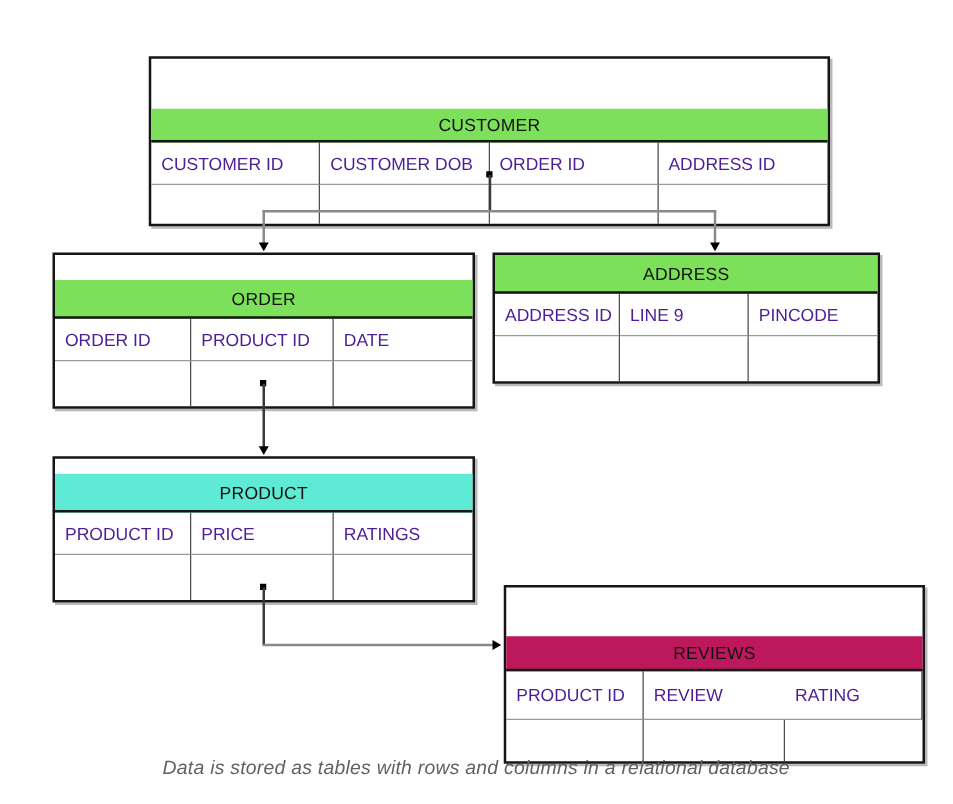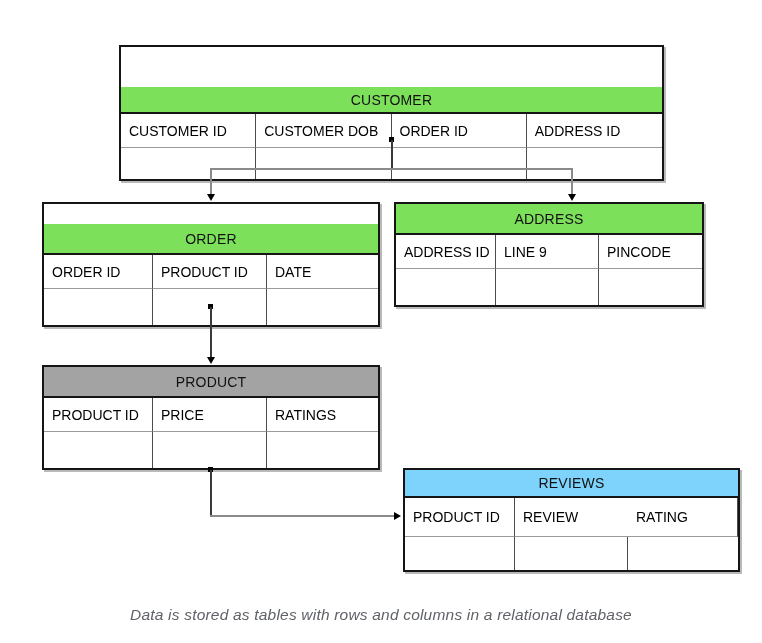--- a/index.html
+++ b/index.html
@@ -14,21 +14,21 @@
   }
   .tbl .hd{
     display:flex;align-items:center;justify-content:center;
     border-bottom:2px solid #151515;
     font-size:14px;letter-spacing:.2px;color:#111;
     box-sizing:border-box;
   }
   .tbl .grid{display:grid;}
   .tbl .cell{
     box-sizing:border-box;display:flex;align-items:center;
-    padding:0 6px 0 8px;font-size:14px;color:#000000;
+    padding:0 6px 0 8px;font-size:14px;color:#4c1d95;
     border-right:1px solid #4c4c4c;overflow:hidden;white-space:nowrap;
   }
   .tbl .cell.lastcol{border-right:none;}
   .tbl .cell.label{border-bottom:1px solid #9a9a9a;}
   
   .t-customer .hd{height:27px;margin-top:40px;}
   .t-customer .cell.label{height:34px;}
   .t-customer .cell.blank{height:31px;}
   .t-order .hd,.t-address .hd,.t-product .hd{height:31px;}
   .t-order .cell.label,.t-address .cell.label,.t-product .cell.label{height:34px;}
@@ -89,33 +89,33 @@
       <div class="cell label">ADDRESS ID</div>
       <div class="cell label">LINE 9</div>
       <div class="cell label lastcol">PINCODE</div>
       <div class="cell blank"></div>
       <div class="cell blank"></div>
       <div class="cell blank lastcol"></div>
     </div>
   </section>
 
   <section class="tbl t-product" style="left:42px;top:365px;width:338px;">
-    <header class="hd" style="background:#a3a3a3;">PRODUCT</header>
+    <header class="hd" style="background:#5eead4;margin-top:12px;">PRODUCT</header>
     <div class="grid" style="grid-template-columns:109px 114px 1fr;">
       <div class="cell label">PRODUCT ID</div>
       <div class="cell label">PRICE</div>
       <div class="cell label lastcol">RATINGS</div>
       <div class="cell blank"></div>
       <div class="cell blank"></div>
       <div class="cell blank lastcol"></div>
     </div>
   </section>
 
   <section class="tbl t-reviews" style="left:403px;top:468px;width:337px;">
-    <header class="hd" style="background:#7dd3fc;">REVIEWS</header>
+    <header class="hd" style="background:#be185d;margin-top:39px;">REVIEWS</header>
     <div class="grid" style="grid-template-columns:110px 113px 1fr;">
       <div class="cell label">PRODUCT ID</div>
       <div class="cell label lastcol">REVIEW</div>
       <div class="cell label">RATING</div>
       <div class="cell blank"></div>
       <div class="cell blank"></div>
       <div class="cell blank lastcol"></div>
     </div>
   </section>
 

